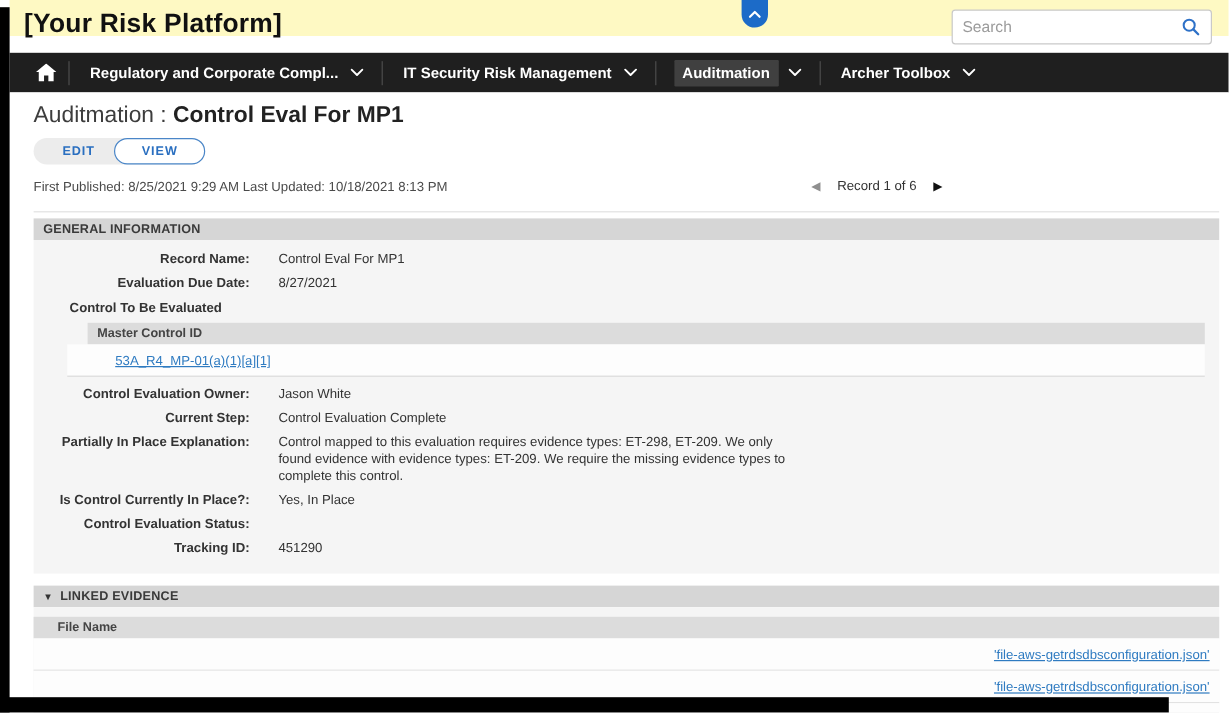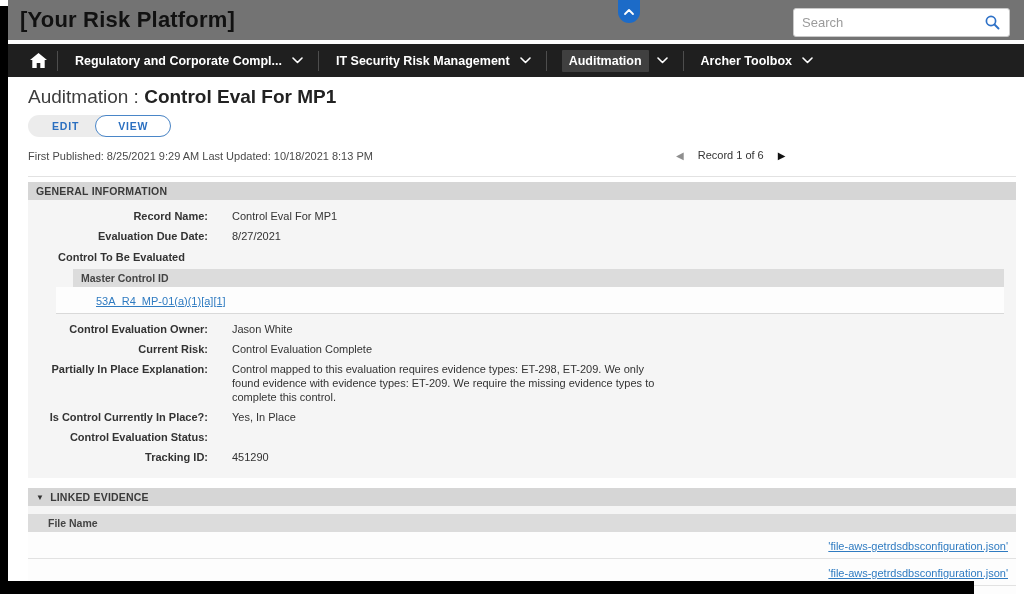--- a/index.html
+++ b/index.html
@@ -5,21 +5,21 @@
   * { margin:0; padding:0; box-sizing:border-box; }
   html,body { background:#ffffff; }
   body { font-family:"Liberation Sans", sans-serif; }
   .screen { position:relative; width:1024px; height:594px; background:#fff; overflow:hidden; }
 
   
   .frame-left { position:absolute; left:0; top:6px; width:8px; height:588px; background:#000; z-index:60; }
   .frame-bottom { position:absolute; left:0; top:581px; width:974px; height:13px; background:#000; z-index:60; }
 
   
-  .top-header { position:absolute; left:8px; top:0; right:0; height:40px; background:#737373; }
+  .top-header { position:absolute; left:8px; top:0; right:0; height:30px; background:#fef9c3; }
   .app-title { position:absolute; left:12px; top:7px; font-size:22px; font-weight:700; color:#111; letter-spacing:0.2px; }
   .collapse-tab { position:absolute; left:610px; top:0; width:22px; height:23px; background:#1c6bc8; border-radius:0 0 11px 11px; display:flex; align-items:center; justify-content:center; cursor:pointer; }
   .search-wrap { position:absolute; right:14px; top:8px; width:217px; height:29px; border:1px solid #c9c9c9; border-radius:3px; background:#fff; display:flex; align-items:center; padding:0 8px;justify-content:center; }
   .search-wrap input { border:none; outline:none; flex:1; font-size:13px; color:#333; font-family:"Liberation Sans", sans-serif; }
   .search-wrap input::placeholder { color:#9b9b9b; }
 
   
   .navbar { position:absolute; left:8px; top:44px; right:0; height:33px; background:#1f1f1f; display:flex; align-items:center; padding-left:12px; }
   .nav-home { display:flex; align-items:center; padding:0 10px; height:100%; cursor:pointer; }
   .nav-divider { width:1px; height:20px; background:#4d4d4d; }
@@ -191,21 +191,21 @@
           <div class="mini-table-row">
             <a class="link">53A_R4_MP-01(a)(1)[a][1]</a>
           </div>
         </div>
 
         <div class="field-row">
           <div class="field-label">Control Evaluation Owner:</div>
           <div class="field-value">Jason White</div>
         </div>
         <div class="field-row">
-          <div class="field-label">Current Risk:</div>
+          <div class="field-label">Current Step:</div>
           <div class="field-value">Control Evaluation Complete</div>
         </div>
         <div class="field-row">
           <div class="field-label">Partially In Place Explanation:</div>
           <div class="field-value">Control mapped to this evaluation requires evidence types: ET-298, ET-209. We only found evidence with evidence types: ET-209. We require the missing evidence types to complete this control.</div>
         </div>
         <div class="field-row">
           <div class="field-label">Is Control Currently In Place?:</div>
           <div class="field-value">Yes, In Place</div>
         </div>

